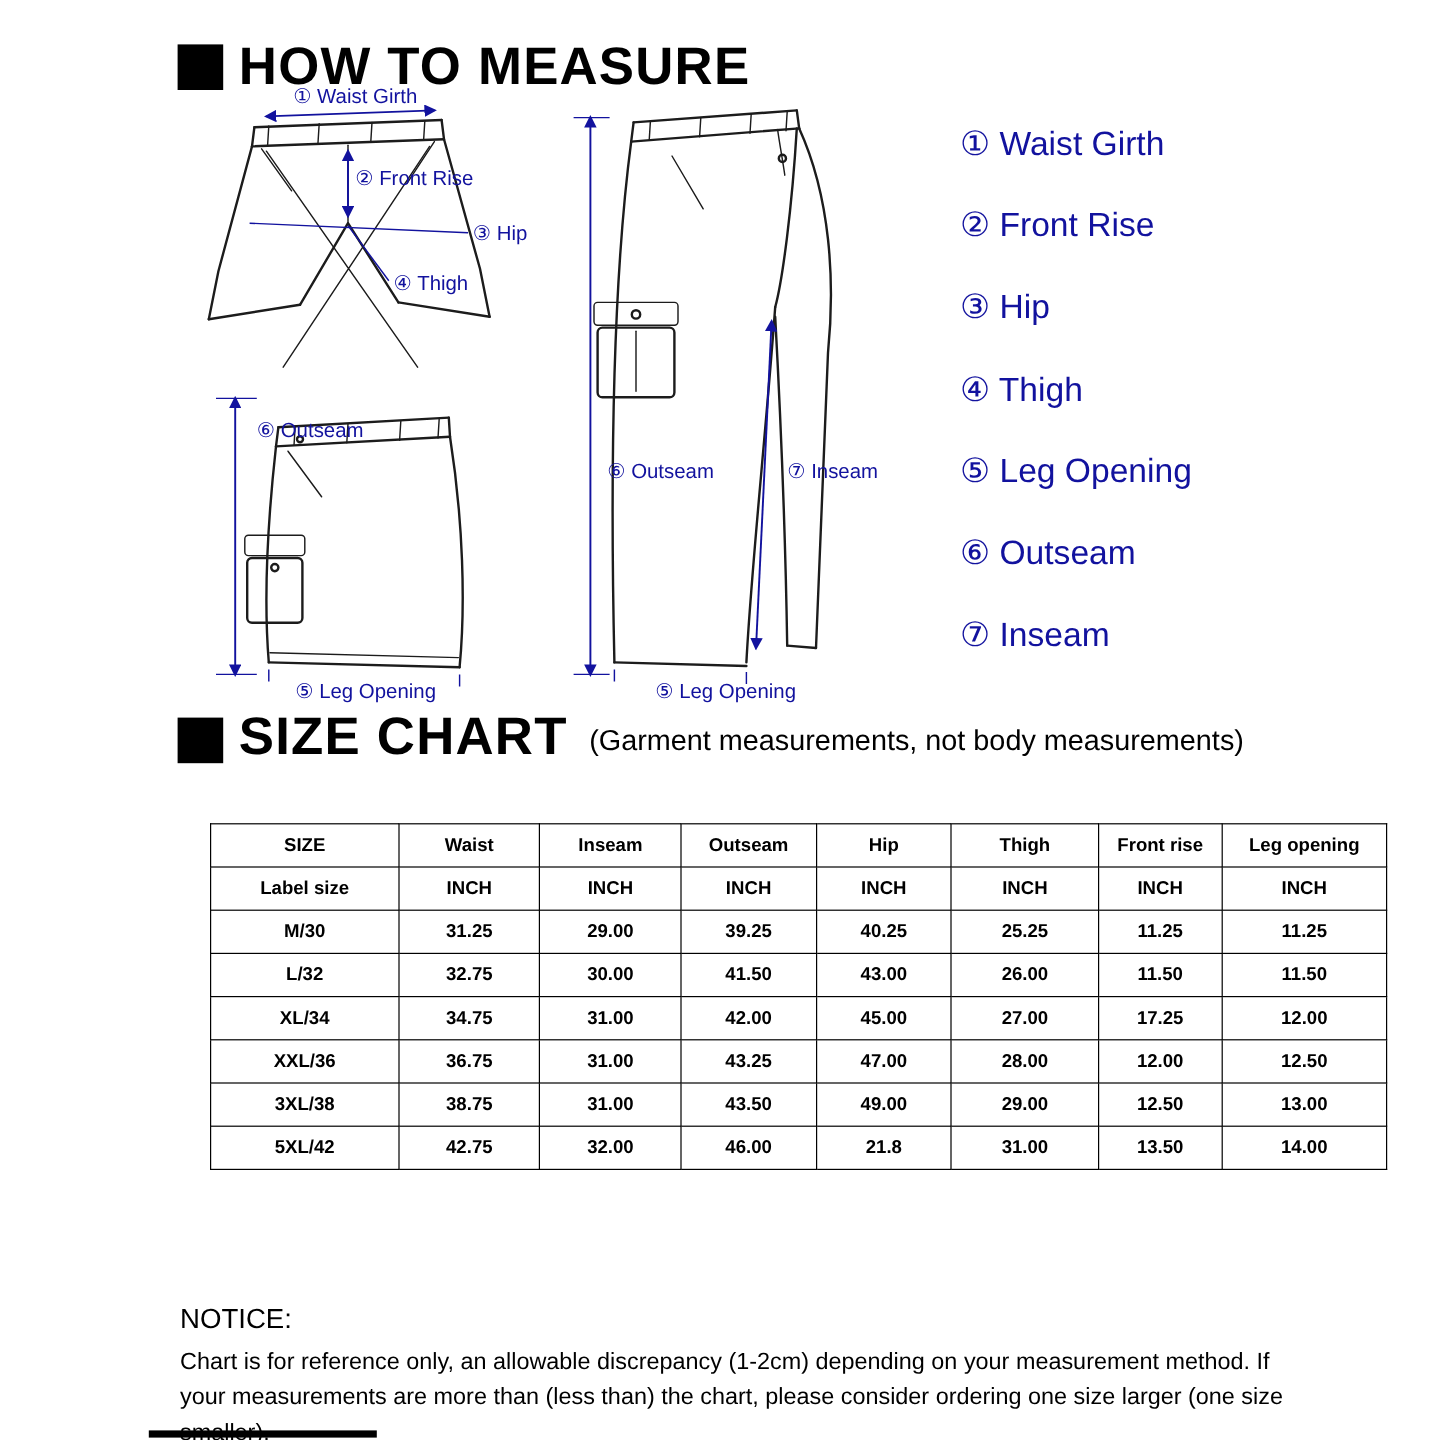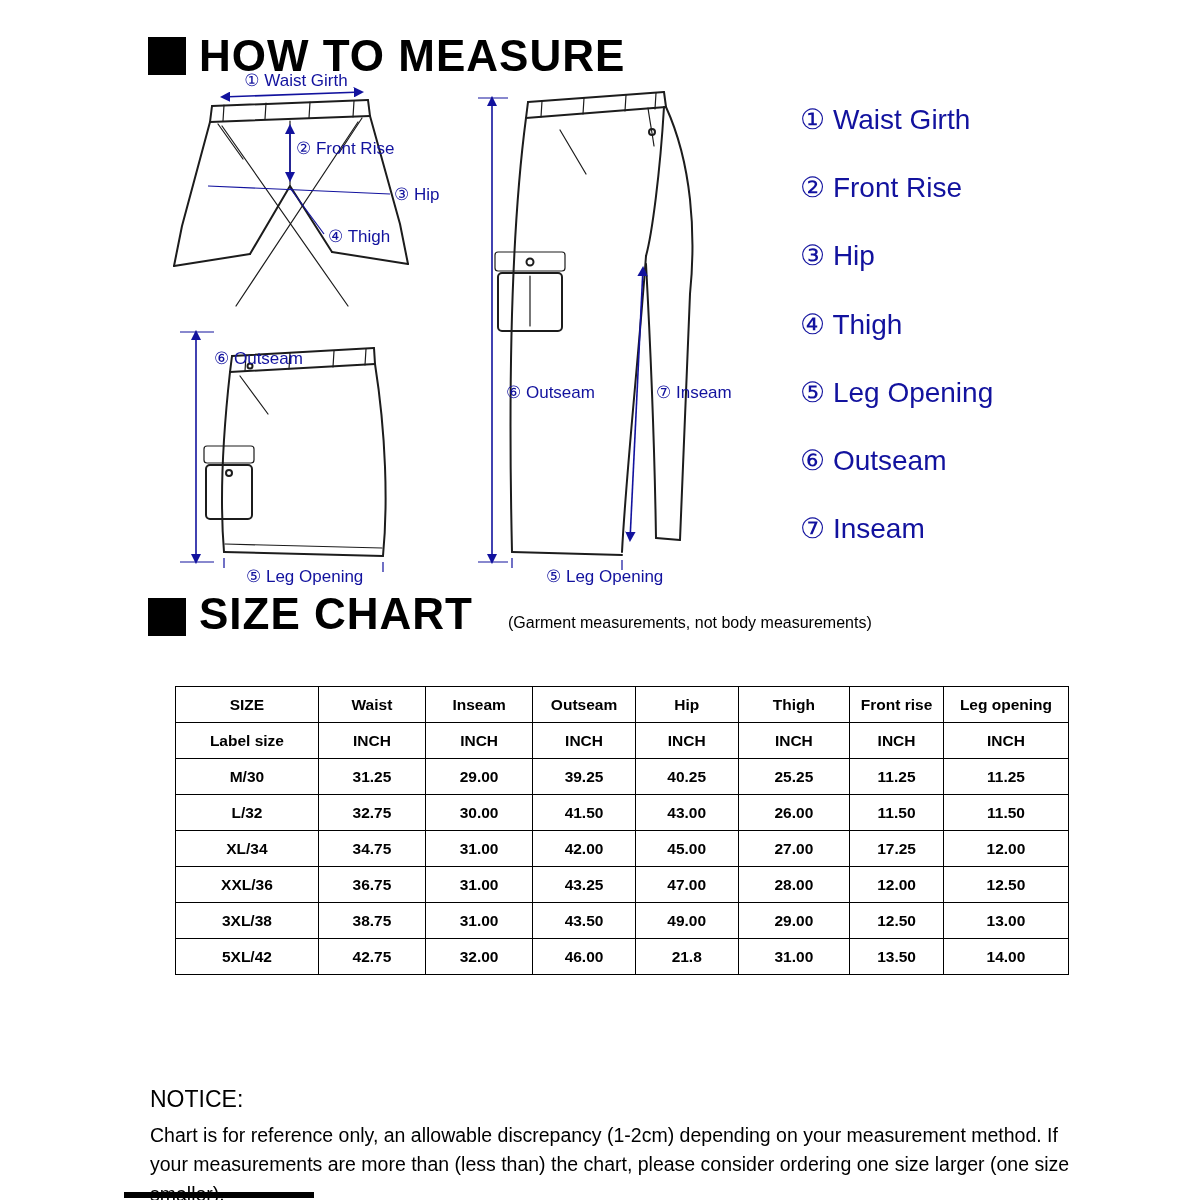--- a/index.html
+++ b/index.html
@@ -5,37 +5,37 @@
   * { margin:0; padding:0; box-sizing:border-box; }
   html,body { background:#ffffff; }
   body { font-family:"Liberation Sans", sans-serif; color:#000; }
   .page { position:relative; width:1200px; height:1200px; background:#fff; overflow:hidden; }
 
   .section-header { position:absolute; display:flex; align-items:center; gap:13px; }
   #htm-header { left:148px; top:34px; }
   #sc-header  { left:148px; top:592px; align-items:flex-end; }
   .sq { width:38px; height:38px; background:#000; flex:none; }
   .big-title { font-size:44px; font-weight:900; letter-spacing:1px; line-height:1; white-space:nowrap; color:#000; }
-  .subtitle { font-size:16px; font-weight:400; white-space:nowrap; padding-bottom:4px; margin-left:22px; color:#000; }
+  .subtitle { font-size:24px; font-weight:400; white-space:nowrap; padding-bottom:4px; margin-left:5px; color:#000; }
 
   .fig { position:absolute; }
   #fig-front { left:158px; top:66px; }
   #fig-shorts-side { left:166px; top:314px; }
   #fig-pants { left:450px; top:74px; }
 
   .garment path, .garment rect, .garment circle { fill:none; stroke:#1c1c1c; stroke-width:2; stroke-linecap:round; stroke-linejoin:round; }
   .garment .thin { stroke-width:1.2; }
   .blue-line { stroke:#12129E; stroke-width:1.6; fill:none; }
   .blue-thin { stroke:#12129E; stroke-width:1.2; fill:none; }
   .dlabel { fill:#12129E; font-size:17px; font-family:"Liberation Sans", sans-serif; }
 
   .legend { position:absolute; left:800px; top:104px; display:flex; flex-direction:column; gap:36px; }
   .legend-item { font-size:28px; line-height:1.15; color:#12129E; white-space:nowrap; }
 
-  .table-wrap { position:absolute; left:175px; top:686px; width:894px; }
+  .table-wrap { position:absolute; left:175px; top:686px; width:981px; }
   table { border-collapse:collapse; width:100%; table-layout:fixed; }
   th, td { border:1.5px solid #000; text-align:center; vertical-align:middle;
            font-size:15.5px; font-weight:700; color:#000; padding:8px 3px; height:36px;
            font-family:"Liberation Sans", sans-serif; }
 
   .notice { position:absolute; left:150px; top:1086px; width:930px; }
   .notice h3 { font-size:23px; font-weight:400; margin-bottom:8px; }
   .notice p { font-size:19.5px; line-height:1.5; }
 
   .bottom-bar { position:absolute; left:124px; top:1192px; width:190px; height:6px; background:#000; }

